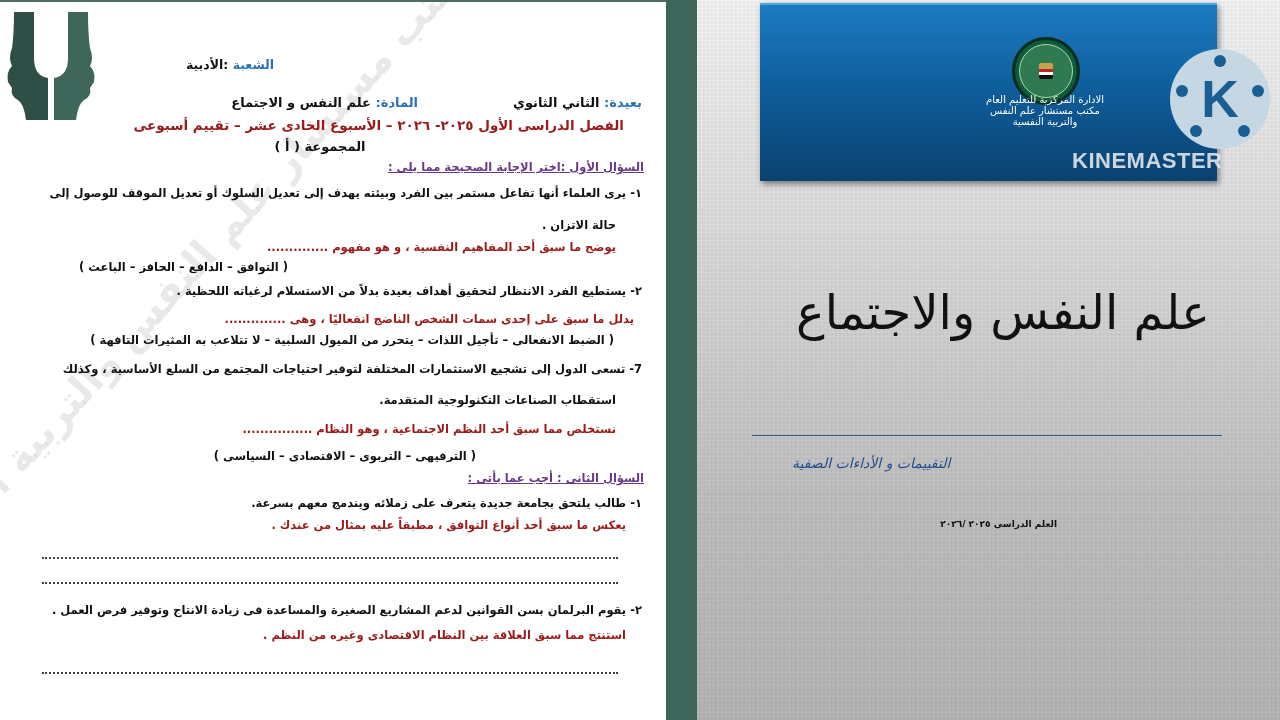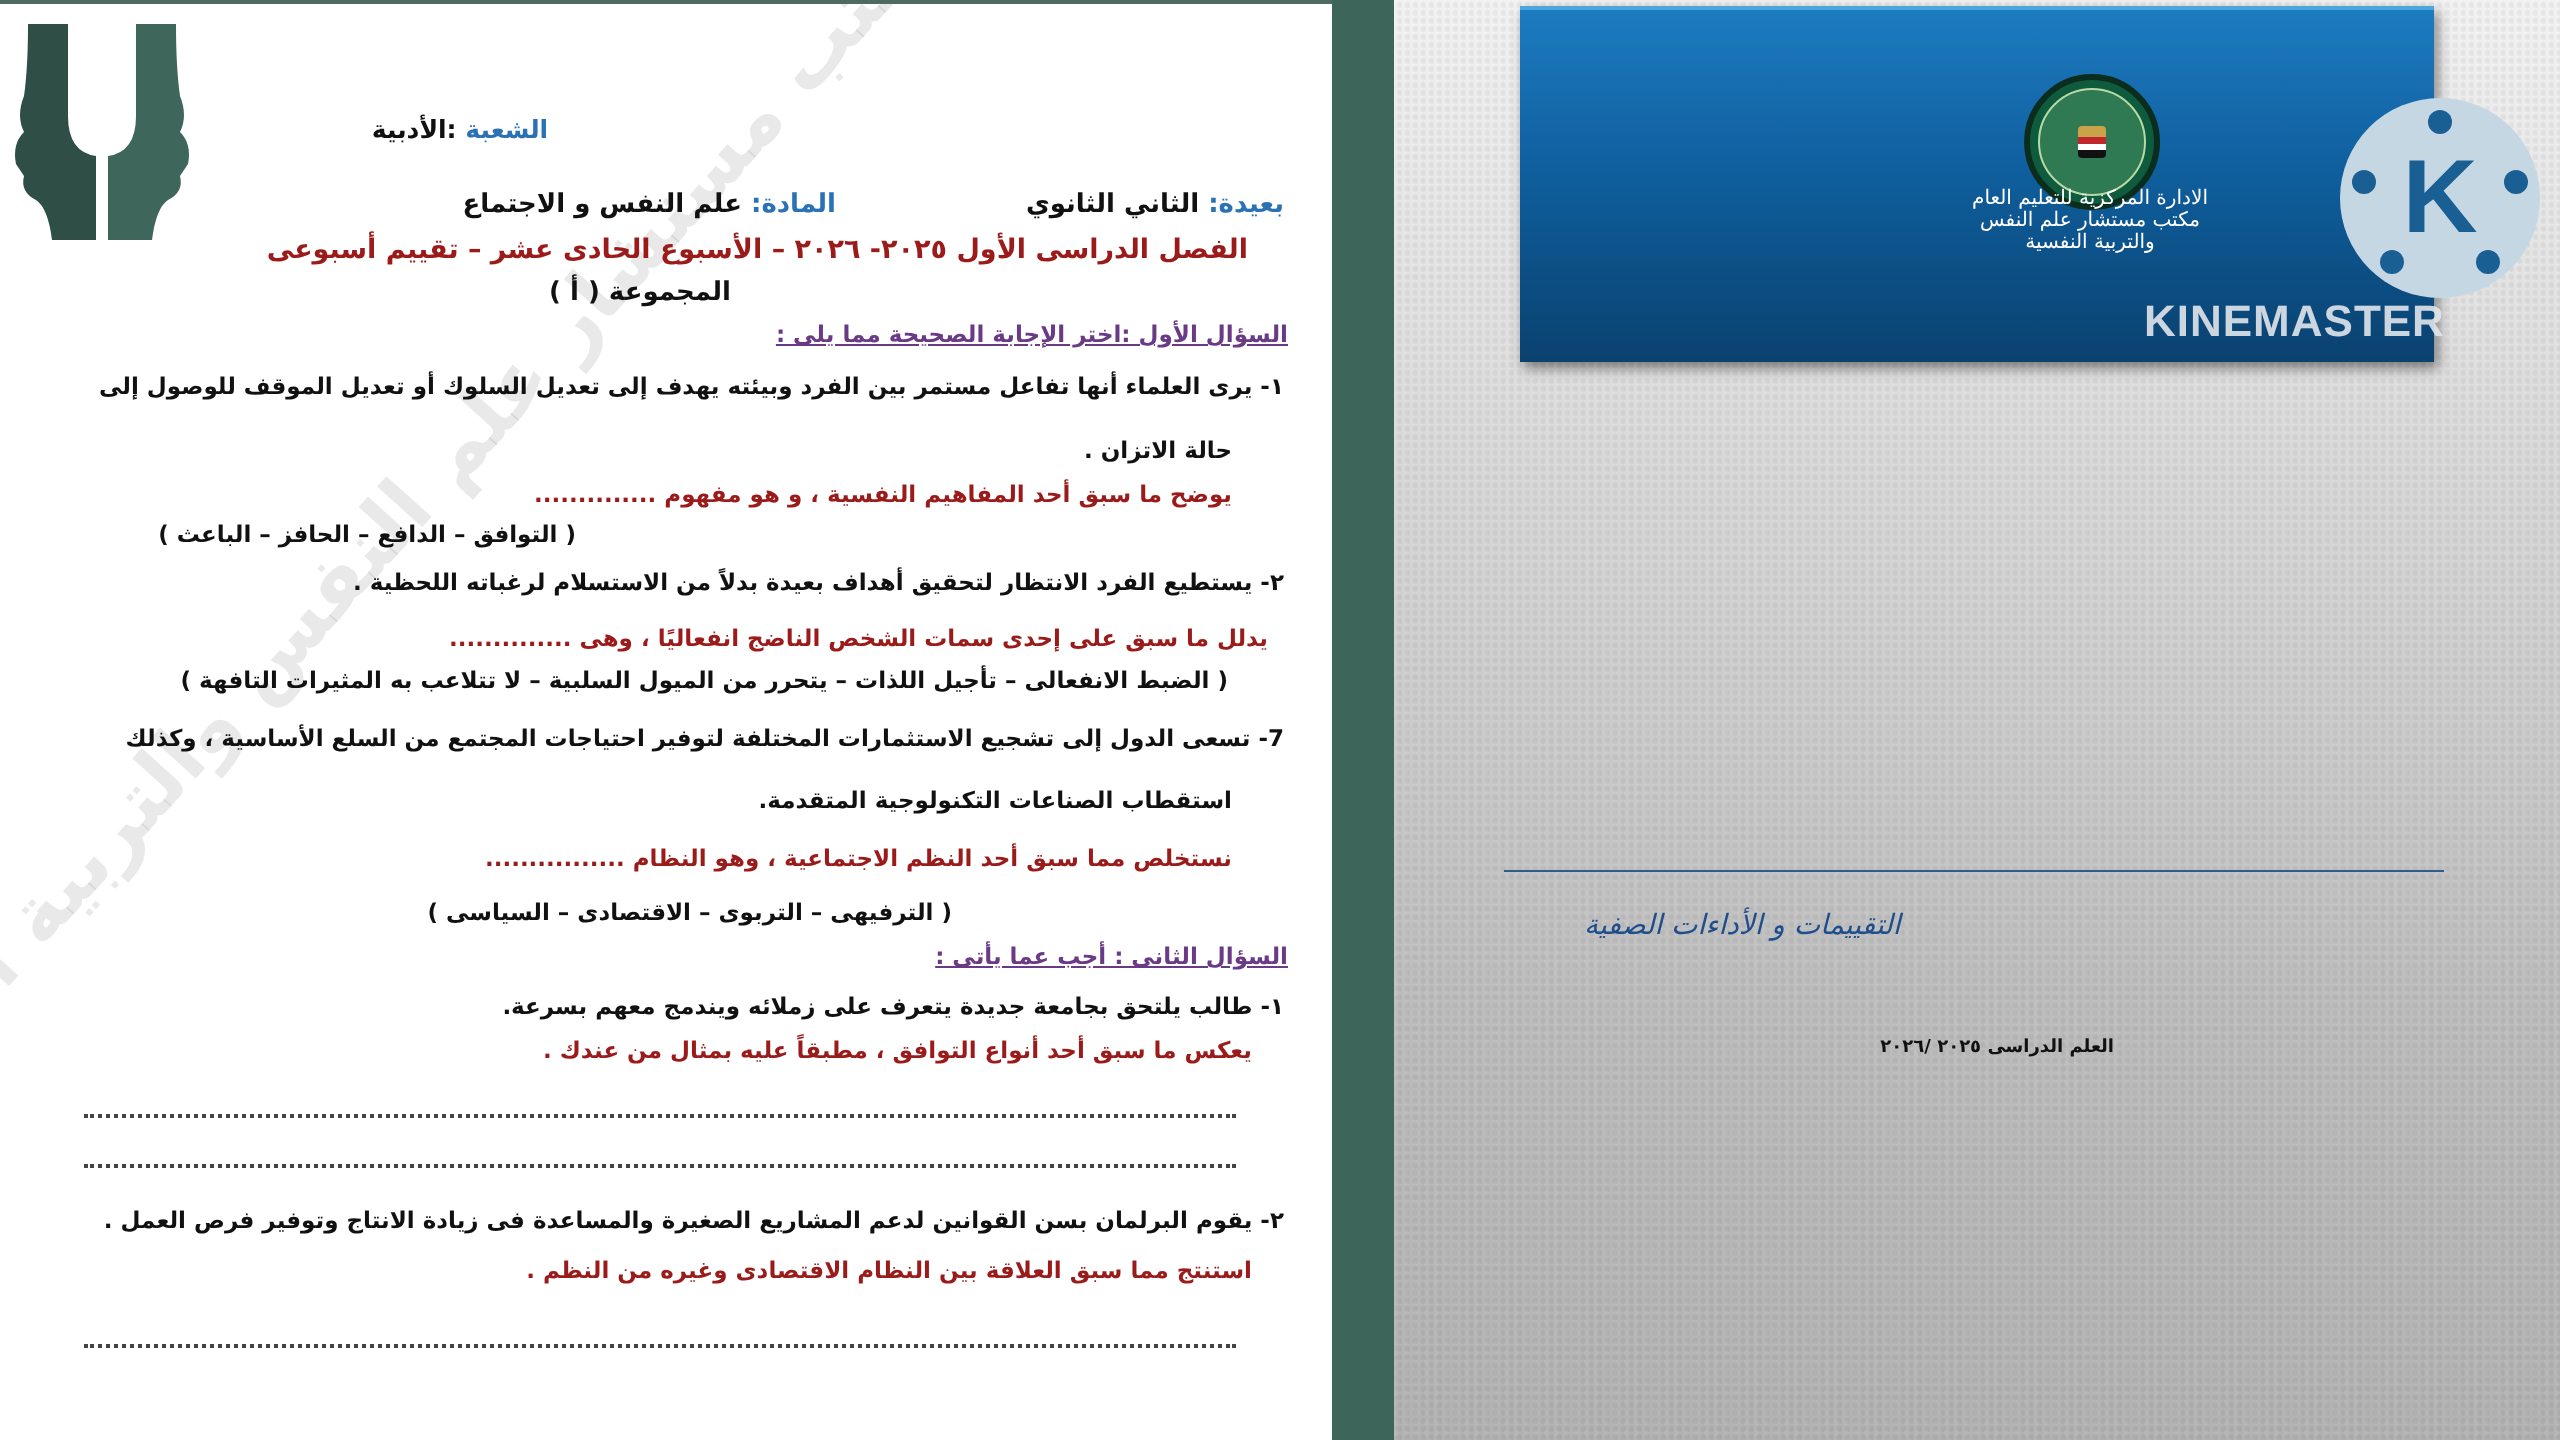--- a/index.html
+++ b/index.html
@@ -182,16 +182,17 @@
       <div class="km-dot" style="left:44px; top:6px;"></div>
       <div class="km-dot" style="left:6px; top:36px;"></div>
       <div class="km-dot" style="left:82px; top:36px;"></div>
       <div class="km-dot" style="left:20px; top:76px;"></div>
       <div class="km-dot" style="left:68px; top:76px;"></div>
       <div class="km-k">K</div>
     </div>
   </div>
   <div class="km-word">KINEMASTER</div>
 
+  <div class="title-1">علم النفس والاجتماع</div>
   <div class="title-rule"></div>
   <div class="subtitle">التقييمات و الأداءات الصفية</div>
   <div class="year">العلم الدراسى ٢٠٢٥ /٢٠٢٦</div>
 </div>
 
 </body></html>

